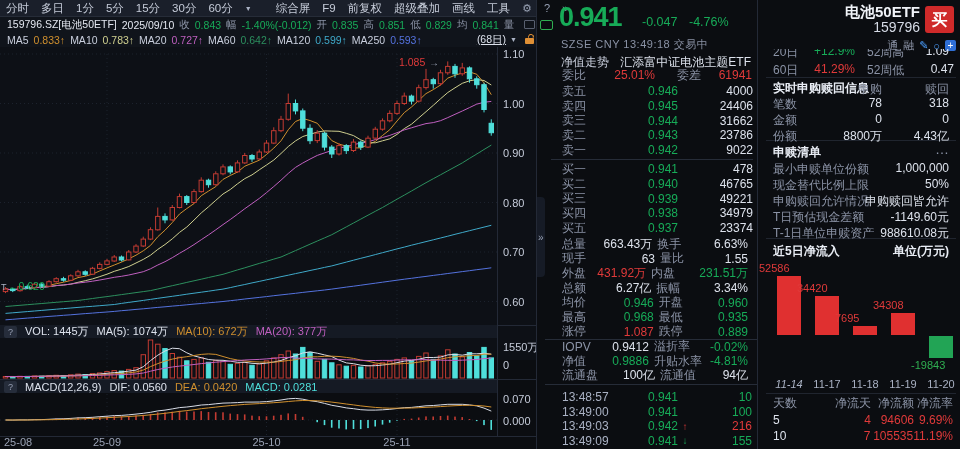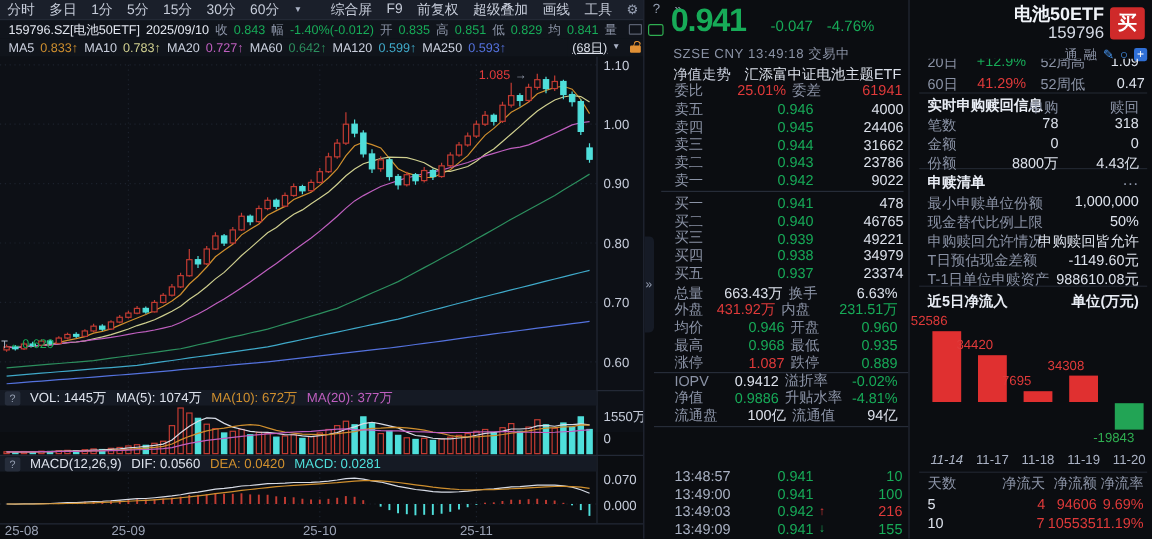--- a/index.html
+++ b/index.html
@@ -41,21 +41,21 @@
 .chg{position:absolute;top:15px;left:97px;font-size:12.5px;color:var(--green)}
 .chg2{position:absolute;top:15px;left:144px;font-size:12.5px;color:var(--green)}
 .exch{position:absolute;top:37px;left:16px;font-size:11px;color:var(--gray);letter-spacing:0.5px}
 .nav-row{position:absolute;top:54px;left:16px;right:6px;display:flex;justify-content:space-between;font-size:12px}
 .nav-row .nv{color:#c9cfdd}.nav-row .fn{color:var(--white)}
 .ob-row,.wb-row{display:flex;height:14.7px;align-items:center;font-size:12px;padding:0 4px 0 17px;white-space:nowrap}
 .ob-l{width:40px;color:var(--gray)} .ob-p{width:76px;text-align:right;color:var(--green)}
 .ob-v{flex:1;text-align:right;color:var(--white)}
 #wbRow{position:absolute;top:68px;left:0;right:0}
 .wb-l{width:40px;color:var(--gray)} .wb-v1{width:53px;text-align:right;color:var(--red)}
-.wb-l2{margin-left:5px;color:var(--gray)} .wb-v2{flex:1;text-align:right;color:var(--red);padding-right:1px}
+.wb-l2{margin-left:22px;color:var(--gray)} .wb-v2{flex:1;text-align:right;color:var(--red);padding-right:1px}
 #asks{position:absolute;top:84px;left:0;right:0}
 #bids{position:absolute;top:162px;left:0;right:0}
 .obsep{position:absolute;top:159px;left:6px;right:4px;border-top:1px solid #262c38}
 #stats{position:absolute;top:237px;left:0;right:0;border-bottom:1px solid #262c38;padding-bottom:1px}
 .st-row{display:flex;height:14.6px;align-items:center;font-size:12px;padding:0 4px 0 17px;white-space:nowrap}
 .st-row.sep-top{border-top:1px solid #262c38}
 .st-l1{width:44px;color:var(--gray)} .st-v1{width:49px;text-align:right}
 .st-l2{width:60px;margin-left:5px;color:var(--gray)} .st-v2{flex:1;text-align:right;padding-right:5px}
 #ticks{position:absolute;top:390px;left:0;right:0}
 .tick-row{display:flex;height:14.5px;align-items:center;font-size:12px;padding:0 5px 0 17px}
@@ -696,24 +696,36 @@
       </div>
     </div>
   <div id="stats">
       <div class="st-row">
         <span class="st-l1">总量</span>
         <span class="st-v1 cw">663.43万</span>
         <span class="st-l2">换手</span>
         <span class="st-v2 cw">6.63%</span>
       </div>
       <div class="st-row">
+        <span class="st-l1">现手</span>
+        <span class="st-v1 cw">63</span>
+        <span class="st-l2">量比</span>
+        <span class="st-v2 cw">1.55</span>
+      </div>
+      <div class="st-row">
         <span class="st-l1">外盘</span>
         <span class="st-v1 cr">431.92万</span>
         <span class="st-l2">内盘</span>
         <span class="st-v2 cg">231.51万</span>
+      </div>
+      <div class="st-row">
+        <span class="st-l1">总额</span>
+        <span class="st-v1 cw">6.27亿</span>
+        <span class="st-l2">振幅</span>
+        <span class="st-v2 cw">3.34%</span>
       </div>
       <div class="st-row">
         <span class="st-l1">均价</span>
         <span class="st-v1 cg">0.946</span>
         <span class="st-l2">开盘</span>
         <span class="st-v2 cg">0.960</span>
       </div>
       <div class="st-row">
         <span class="st-l1">最高</span>
         <span class="st-v1 cg">0.968</span>

